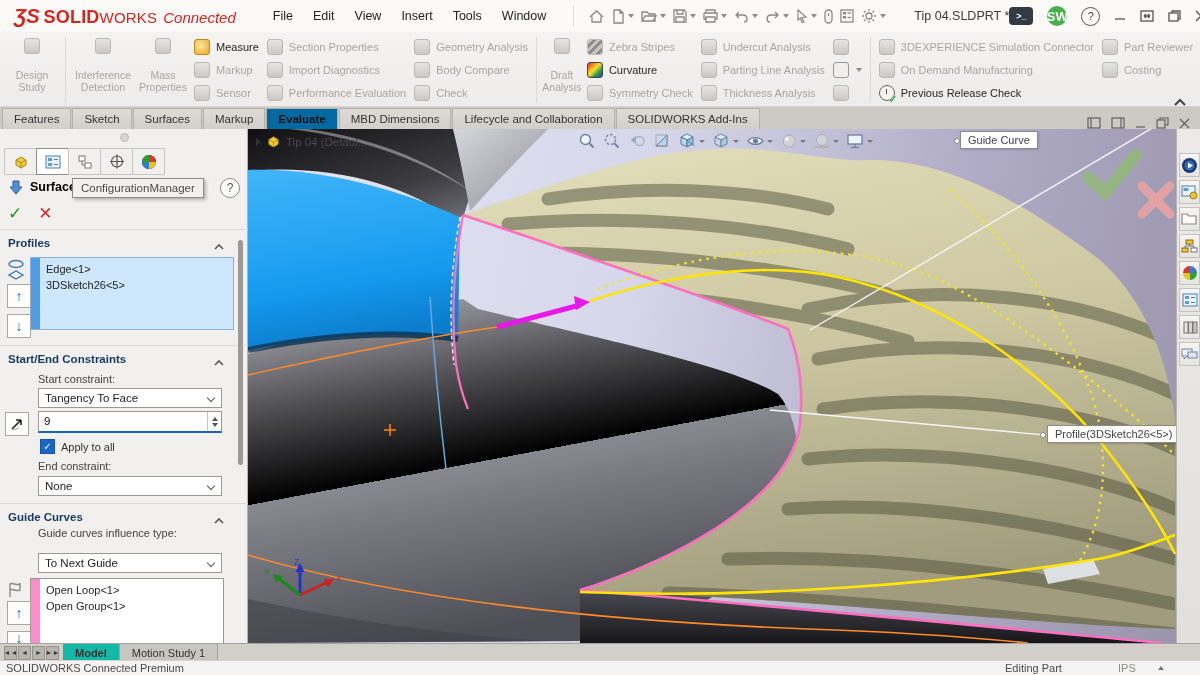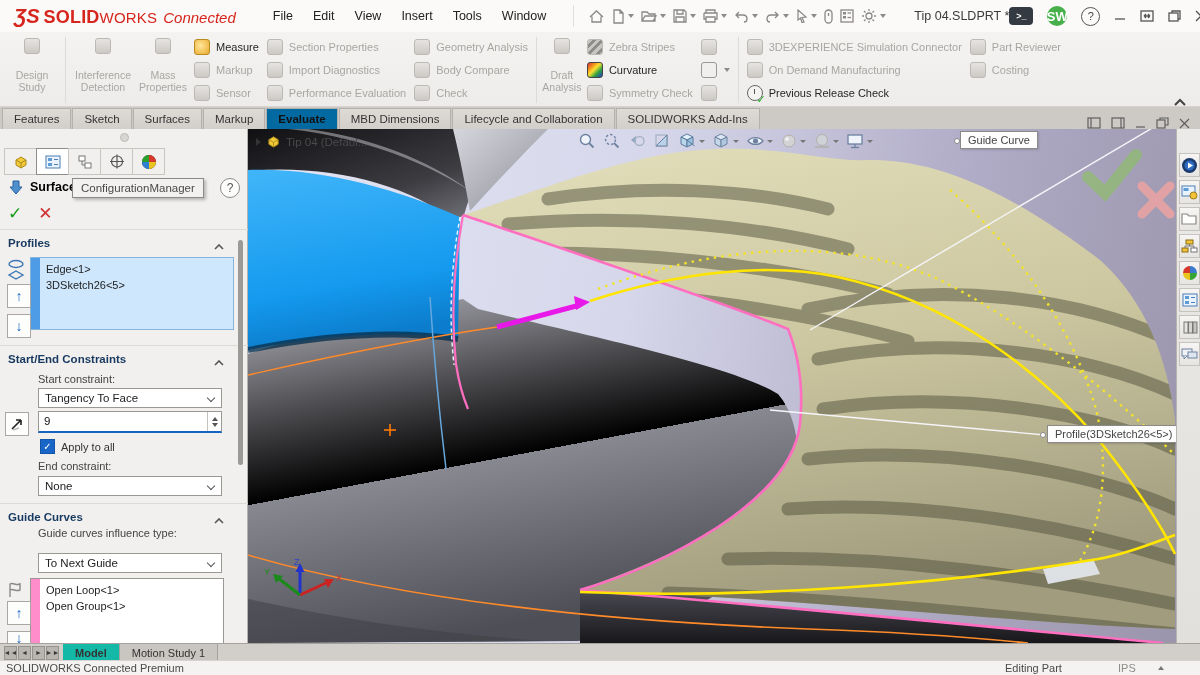--- a/index.html
+++ b/index.html
@@ -297,20 +297,34 @@
         <span class="ri" style="background:repeating-linear-gradient(135deg,#c8c6c2 0 3px,#8f8d89 3px 6px);"></span>
         <span>Zebra Stripes</span>
       </div>
     <div class="rsm en">
         <span class="ri curvature"></span>
         <span>Curvature</span>
       </div>
     <div class="rsm">
         <span class="ri"></span>
         <span>Symmetry Check</span>
+      </div>
+  </div>
+  <div class="rcol">
+    <div class="rsm">
+        <span class="ri"></span>
+        <span>Undercut Analysis</span>
+      </div>
+    <div class="rsm">
+        <span class="ri"></span>
+        <span>Parting Line Analysis</span>
+      </div>
+    <div class="rsm">
+        <span class="ri"></span>
+        <span>Thickness Analysis</span>
       </div>
   </div>
   <div class="rcol">
     <div class="rsm">
         <span class="ri"></span>
       </div>
     <div class="rsm">
         <span class="ri" style="background:#f0efed;border-color:#9a9893;"></span>
         <span class="caret"></span>
       </div>

